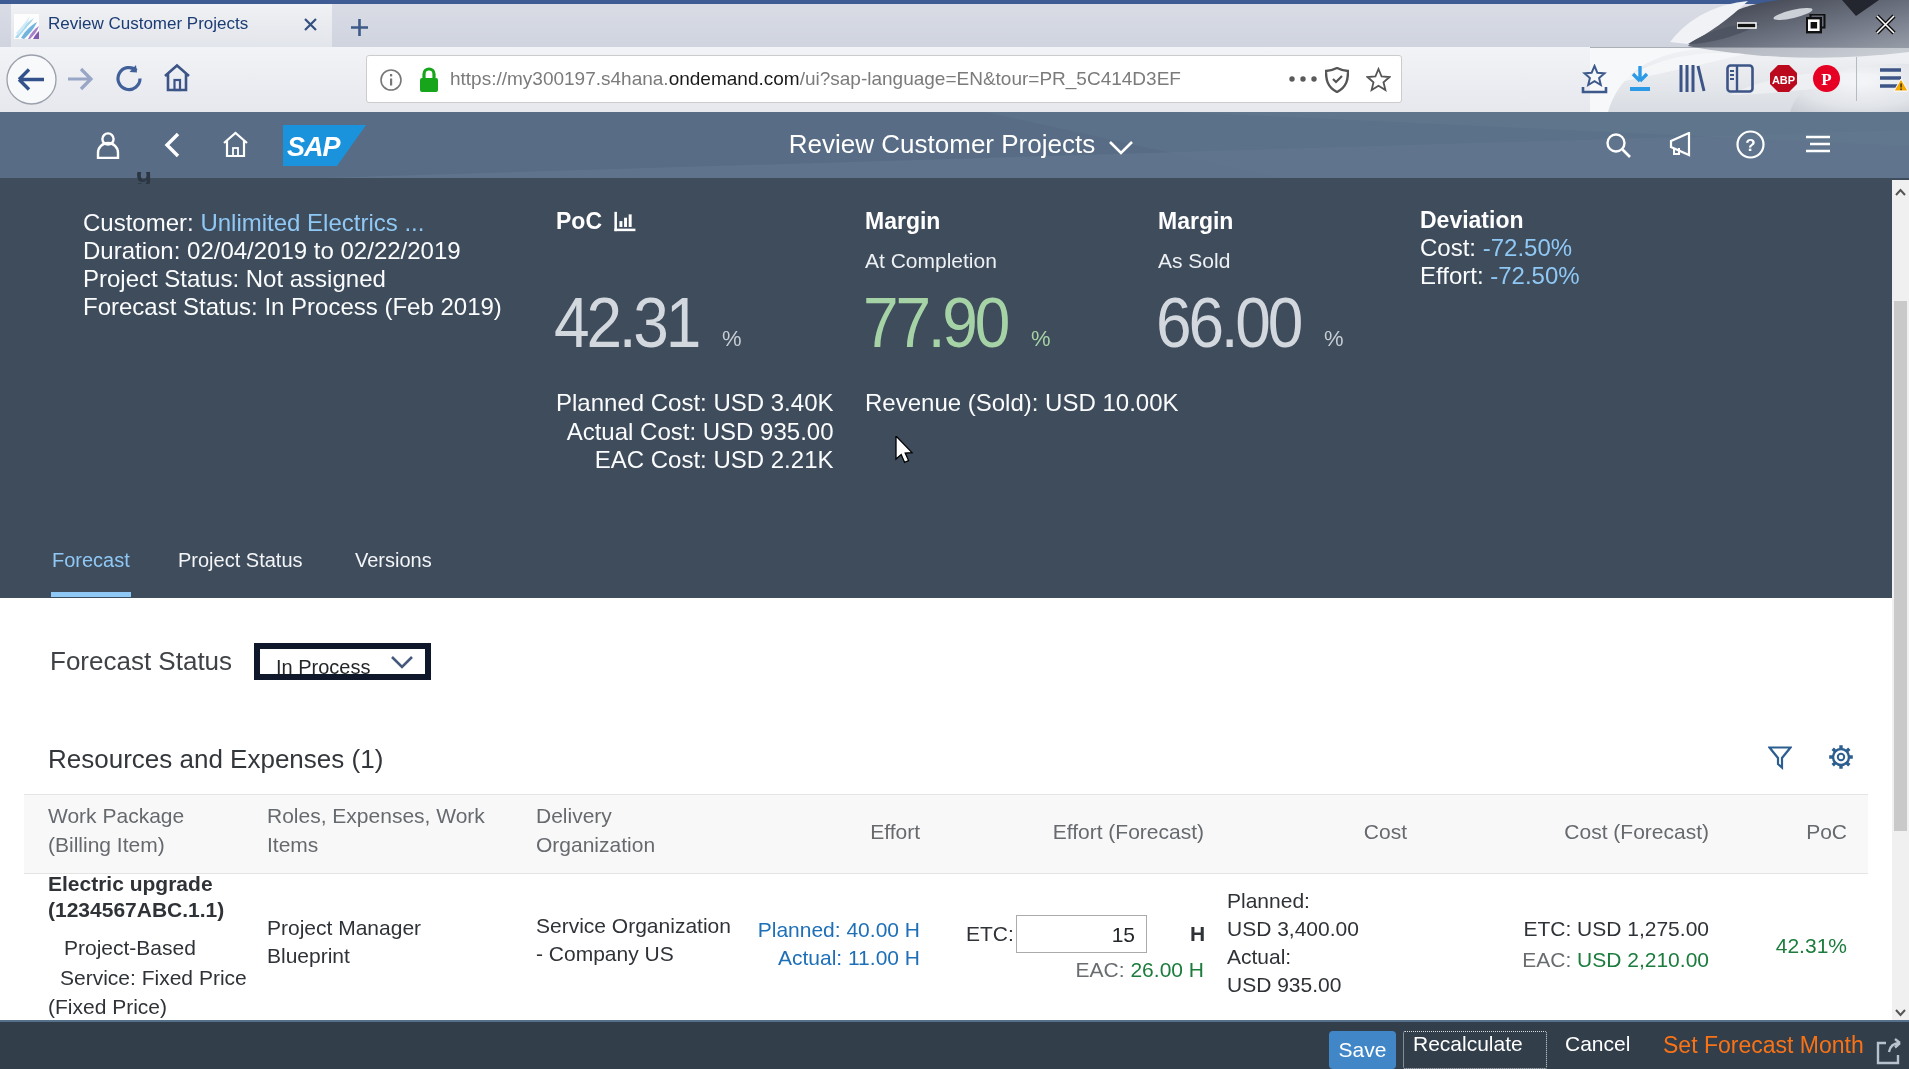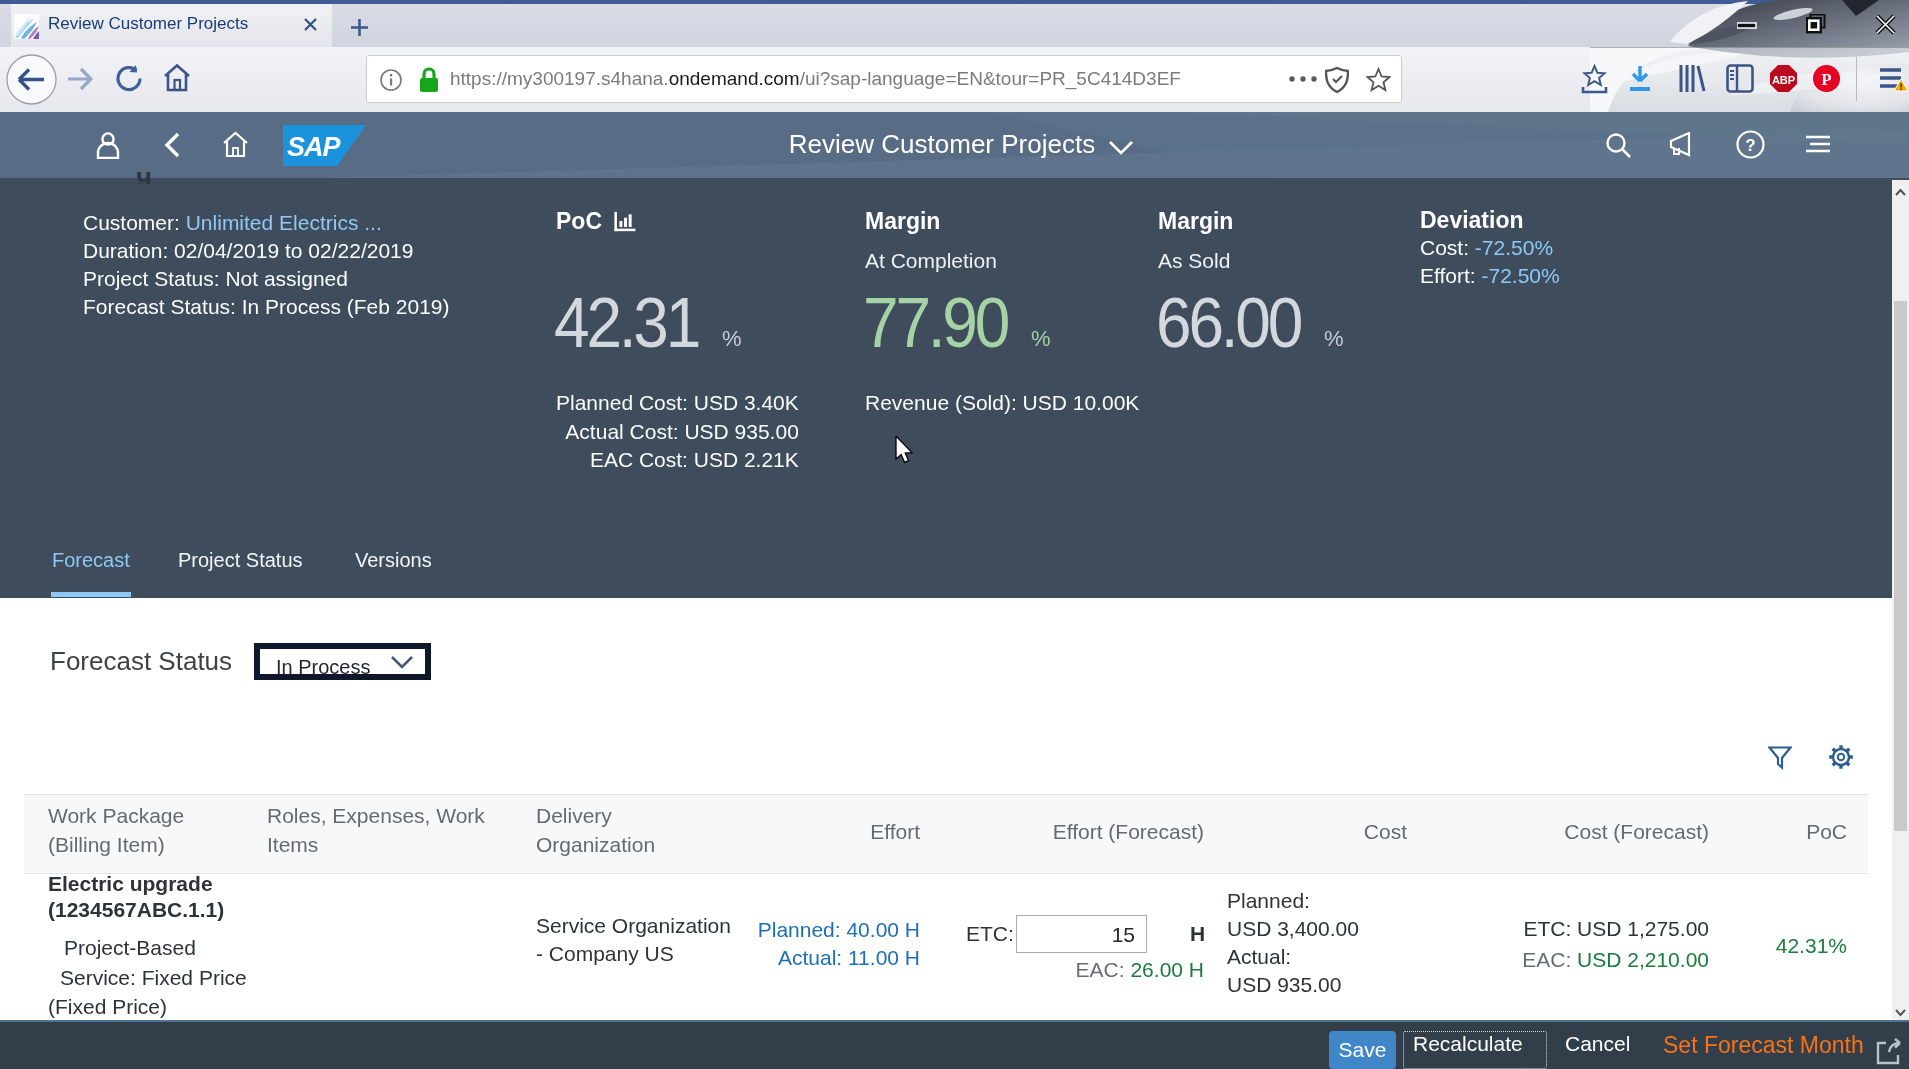--- a/index.html
+++ b/index.html
@@ -16,21 +16,21 @@
   #urlbar { left:366px; top:8px; width:1036px; height:48px; background:#fff; border:1px solid #ccc; border-radius:3px; }
   .urltxt { position:absolute; left:83px; top:12px; font-size:19px; color:#7b7b7b; white-space:nowrap; width:870px; overflow:hidden; }
   .urldark { color:#1a1a1a; }
 
   
   #shellbar { left:0; top:112px; width:1909px; height:66px; background:#5b7189; overflow:hidden; }
   #shelltitle { left:0; top:129px; width:1884px; text-align:center; font-size:26px; color:#fff; }
 
   
   #kpi { left:0; top:178px; width:1909px; height:420px; background:#3e4c5c; }
-  .kline { font-size:21px; color:#fbfcfd; line-height:28px; }
+  .kline { font-size:24px; color:#fbfcfd; line-height:28px; }
   .klink { color:#90c8f5; }
   .ktitle { font-size:23px; font-weight:bold; color:#fff; }
   .ksub { font-size:21px; color:#eef1f4; }
   .bignum { font-size:64px; font-weight:300; color:#d3d8de; letter-spacing:-3.2px; display:inline-block; transform:scaleY(1.09); transform-origin:left 85%; }
   .bigpct { font-size:22px; color:#c7cdd4; }
   .grn { color:#a5d3a5 !important; }
 
   
   .ptab { font-size:20px; color:#f3f5f7; }
   #tabunderline { left:51px; top:592px; width:80px; height:5px; background:#90c8f5; }
@@ -299,20 +299,21 @@
   </svg>
 
   <div id="content" class="abs">
     <div id="fslabel" class="abs" style="left:50px; top:48px;">Forecast Status</div>
     <div id="fsbox" class="abs">
       <span>In Process</span>
     </div>
     <svg class="abs" style="left:390px; top:57px;" width="24" height="15" viewBox="0 0 24 15">
       <path d="M2 2 L12 12 L22 2" stroke="#44597c" stroke-width="2.6" fill="none"></path>
     </svg>
+    <div id="reshead" class="abs" style="left:48px; top:146px;">Resources and Expenses (1)</div>
     <svg class="abs" style="left:1768px; top:148px;" width="24" height="24" viewBox="0 0 24 24">
       <path d="M1.5 1.5 H22.5 L14 12 V21.5 L10 18 V12 Z" fill="none" stroke="#2c5e8f" stroke-width="2.2"></path>
     </svg>
     <svg class="abs" style="left:1828px; top:146px;" width="26" height="26" viewBox="0 0 26 26">
       <circle cx="13" cy="13" r="8" fill="none" stroke="#2c5e8f" stroke-width="2.4"></circle>
       <circle cx="13" cy="13" r="3.2" fill="none" stroke="#2c5e8f" stroke-width="2"></circle>
       <g stroke="#2c5e8f" stroke-width="3.4">
         <path d="M13 1.2 V5 M13 21 V24.8 M1.2 13 H5 M21 13 H24.8"></path>
         <path d="M4.7 4.7 L7.4 7.4 M18.6 18.6 L21.3 21.3 M4.7 21.3 L7.4 18.6 M18.6 7.4 L21.3 4.7"></path>
       </g>
@@ -327,20 +328,21 @@
       <div class="th r" style="left:1183px; top:22px; width:200px;">Cost</div>
       <div class="th r" style="left:1485px; top:22px; width:200px;text-align:right;">Cost (Forecast)</div>
       <div class="th r" style="left:1623px; top:22px; width:200px;">PoC</div>
     </div>
 
     <div class="cell" style="left:48px; top:274px; font-weight:bold;">Electric upgrade</div>
     <div class="cell" style="left:48px; top:300px; font-weight:bold;">(1234567ABC.1.1)</div>
     <div class="cell" style="left:64px; top:338px;">Project-Based</div>
     <div class="cell" style="left:48px; top:368px;margin-left:12px;">Service: Fixed Price</div>
     <div class="cell" style="left:48px; top:397px;">(Fixed Price)</div>
+    <div class="cell" style="left:267px; top:316px; line-height:28px;">Project Manager<br>Blueprint</div>
     <div class="cell" style="left:536px; top:314px; line-height:28px;">Service Organization<br>- Company US</div>
     <div class="cell r blue" style="left:720px; top:318px; width:200px; line-height:28px;">Planned: 40.00 H<br>Actual: 11.00 H</div>
     <div class="cell" style="left:966px; top:324px;">ETC:</div>
     <div id="etcinput" class="abs">
       <span>15</span>
     </div>
     <div class="cell" style="left:1190px; top:324px; font-weight:bold;">H</div>
     <div class="cell r" style="left:1004px; top:360px; width:200px;"><span class="grey">EAC:</span> <span class="green">26.00 H</span></div>
     <div class="cell" style="left:1227px; top:289px; line-height:28px;">Planned:<br>USD 3,400.00<br>Actual:<br>USD 935.00</div>
     <div class="cell r" style="left:1509px; top:319px; width:200px;">ETC: USD 1,275.00</div>

